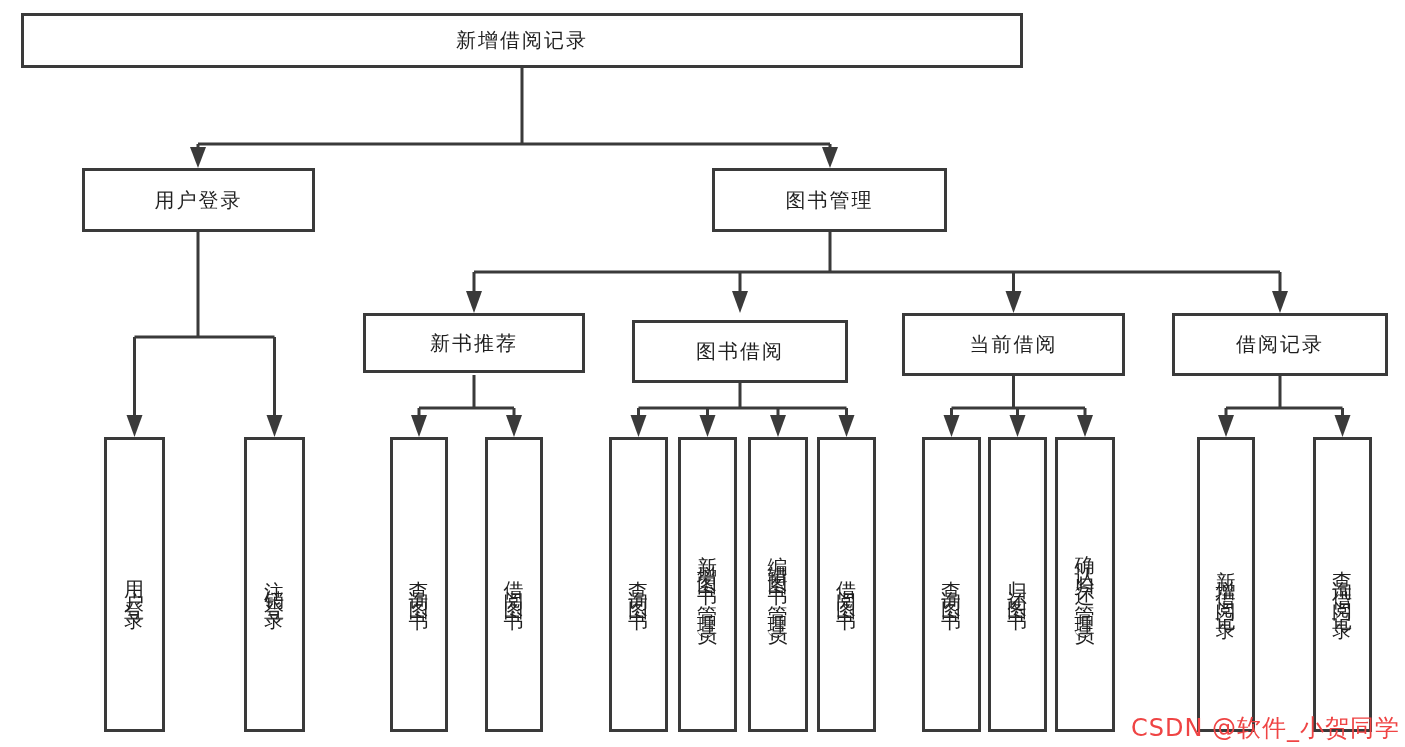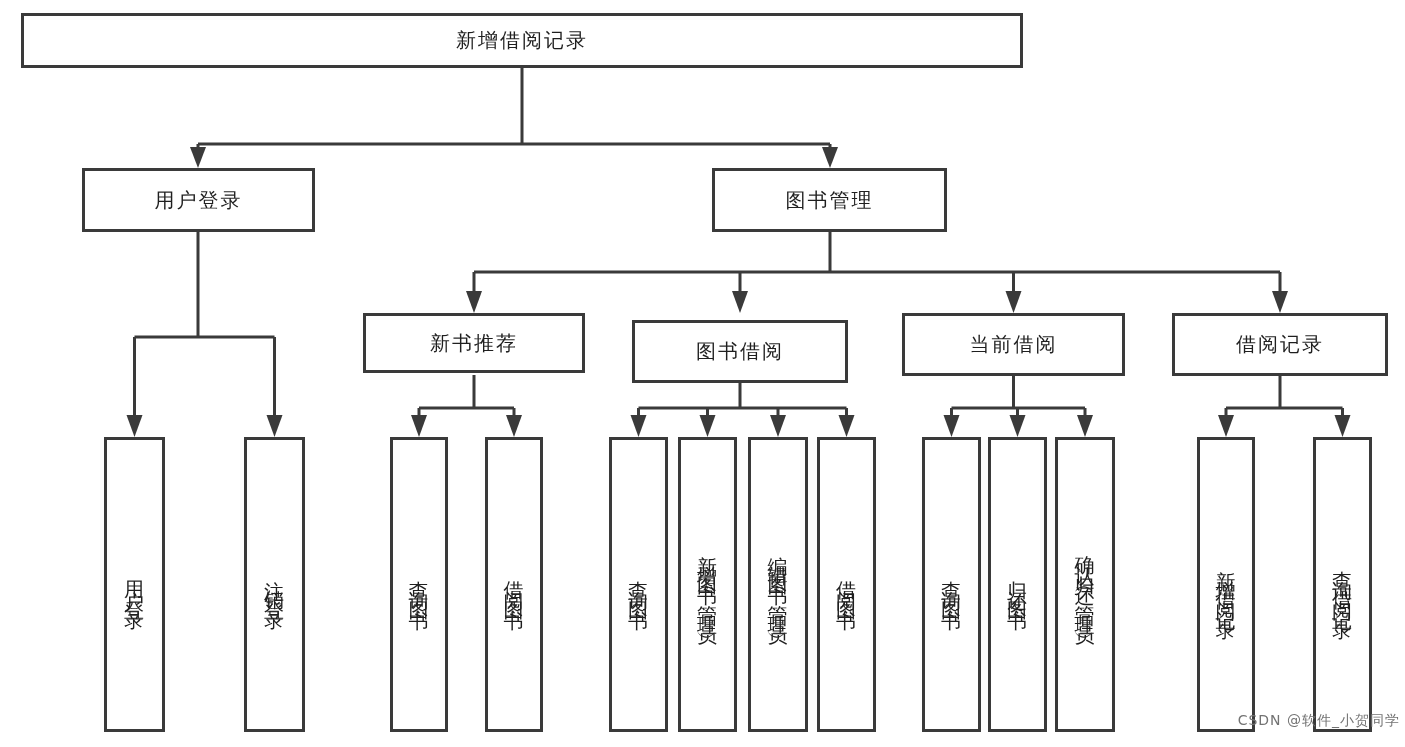--- a/index.html
+++ b/index.html
@@ -16,21 +16,21 @@
   .h-label { font-size:20px; letter-spacing:2px; white-space:nowrap; }
   .leaf .v-label {
     writing-mode:vertical-rl; text-orientation:mixed;
     font-size:20px; line-height:1; letter-spacing:10px; white-space:nowrap;
   }
   svg.connectors { position:absolute; left:0; top:0; z-index:1; }
   svg.connectors path { stroke:#3a3a3a; stroke-width:3; fill:none; }
   svg.connectors polygon { fill:#3a3a3a; stroke:none; }
   .watermark {
     position:absolute; top:712px; right:5px; z-index:3;
-    font-size:14px; color:#737373; letter-spacing:1px; white-space:nowrap;
+    font-size:24px; color:#ef4444; letter-spacing:1px; white-space:nowrap;
   }
 </style>
 </head>
 <body>
 
 <div class="stage">
 
   <svg class="connectors" width="1405" height="747" aria-hidden="true">
 
     <g>

